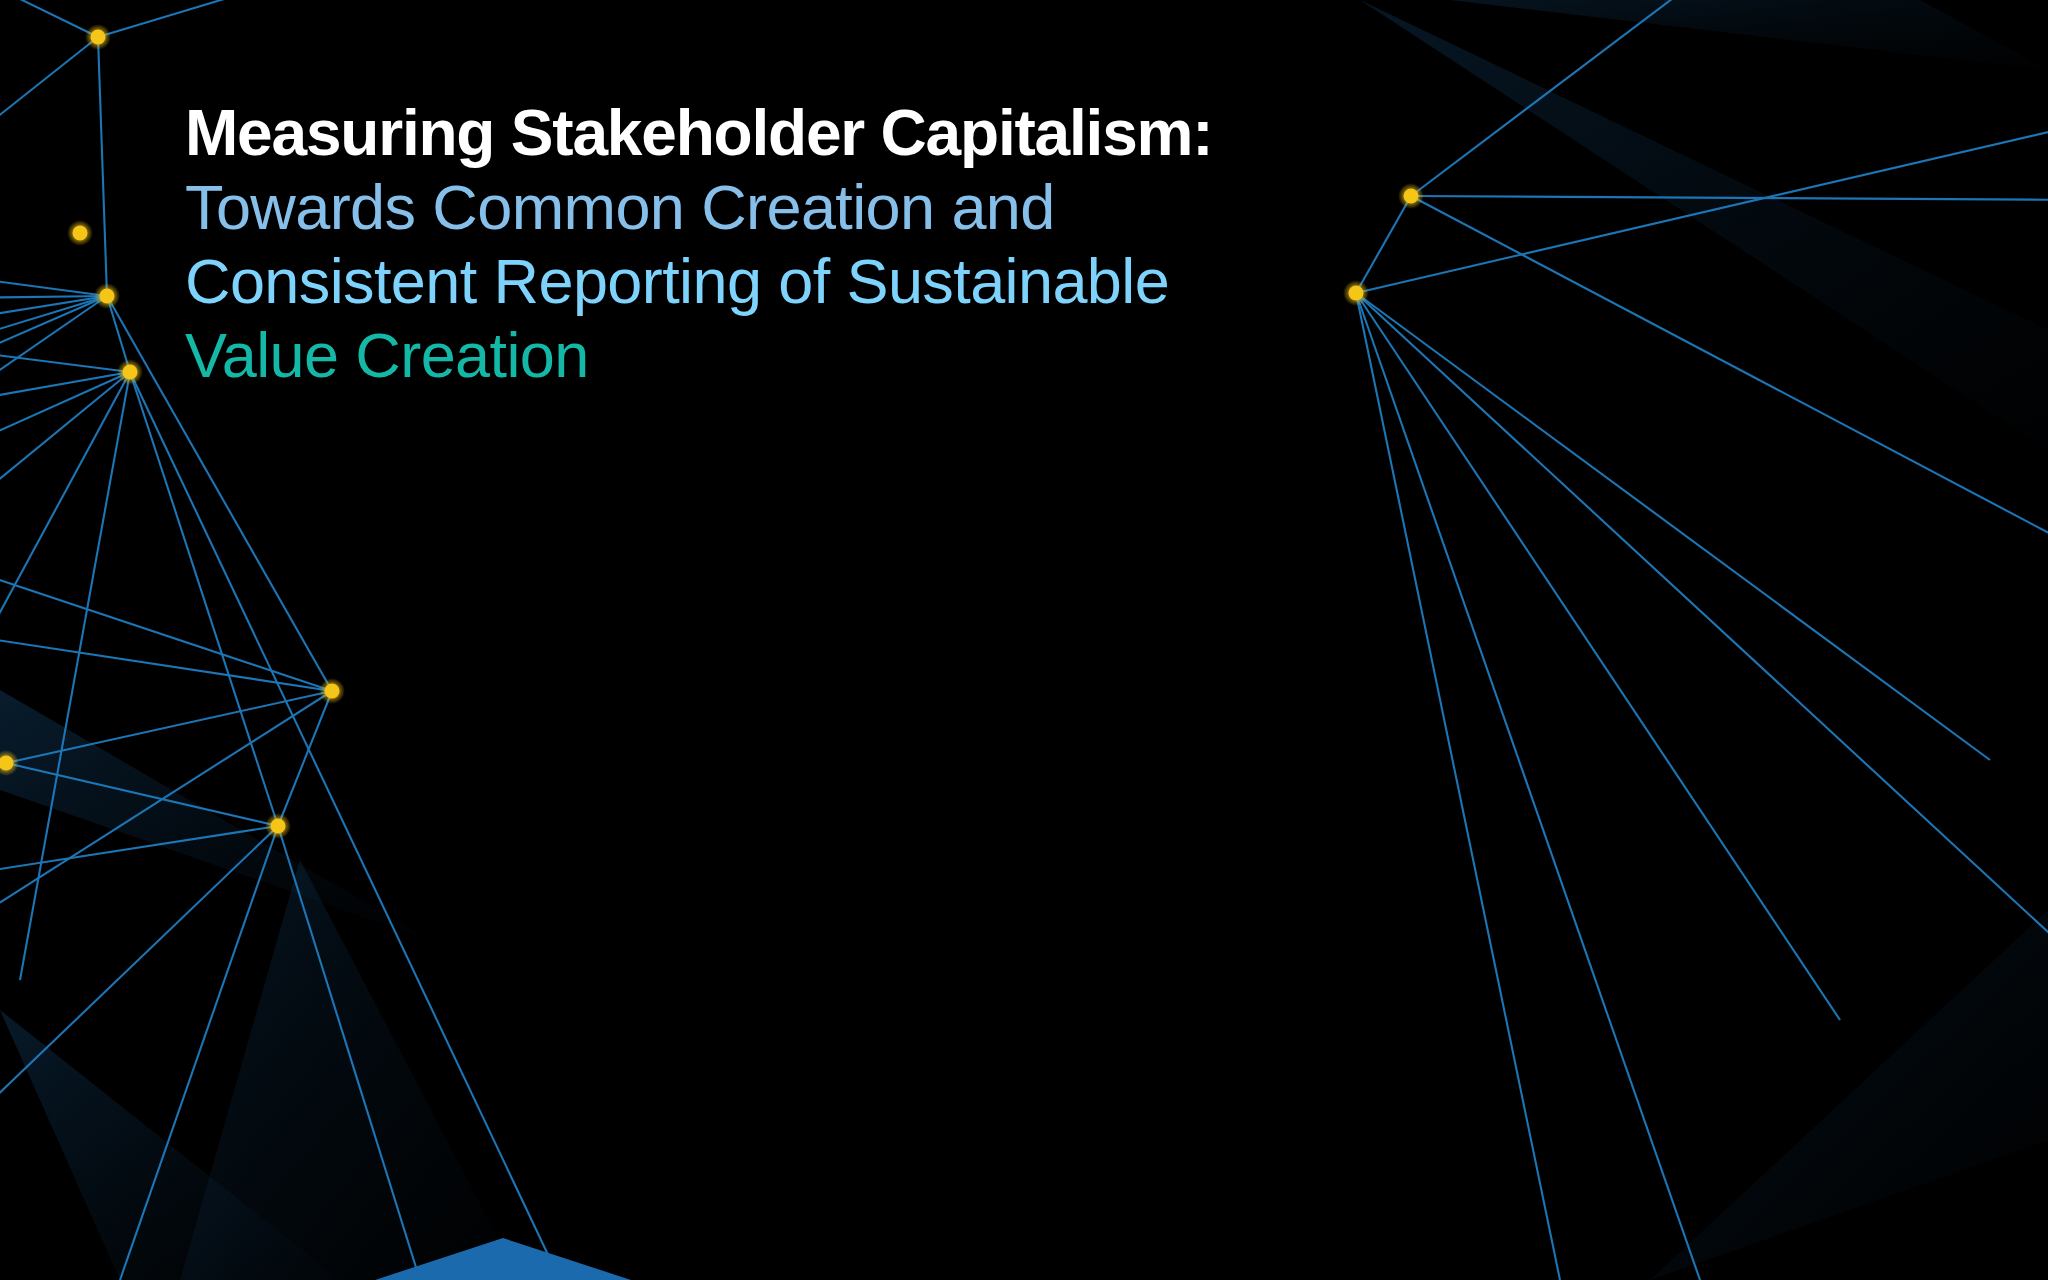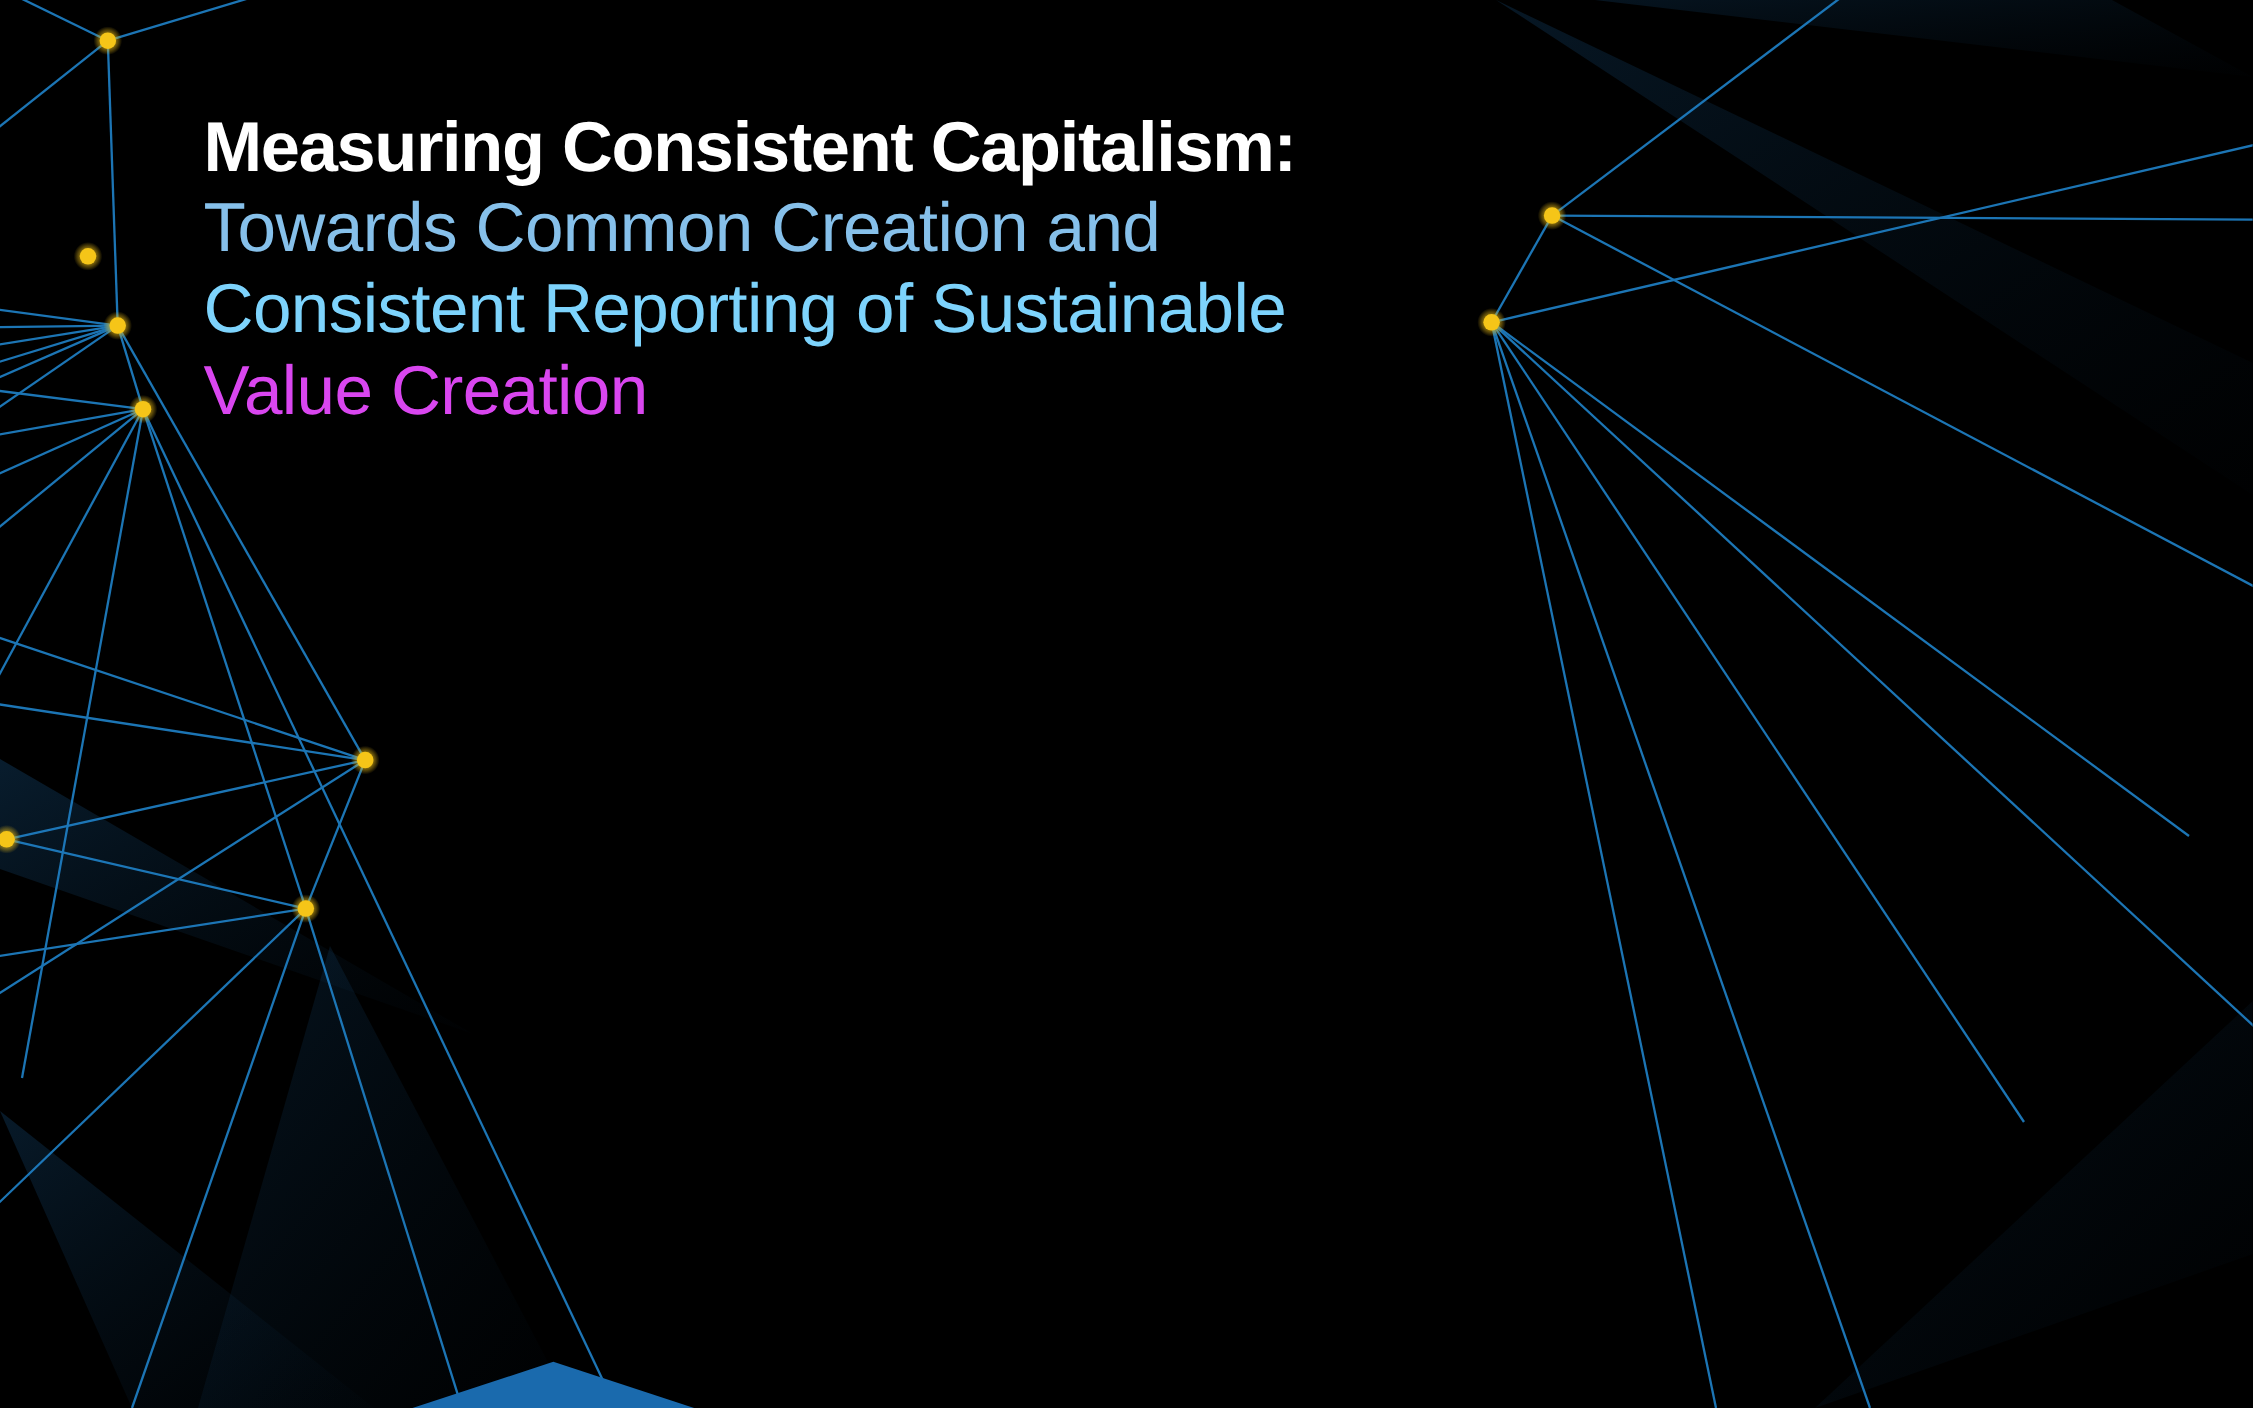--- a/index.html
+++ b/index.html
@@ -149,19 +149,19 @@
         <circle cx="1411" cy="196" r="13" fill="url(#nodeGlow)" opacity="0.55"></circle>
         <circle cx="1411" cy="196" r="7.5" fill="#f5c518"></circle>
         <circle cx="1356" cy="293" r="13" fill="url(#nodeGlow)" opacity="0.55"></circle>
         <circle cx="1356" cy="293" r="7.5" fill="#f5c518"></circle>
       </g>
 
     <polygon id="accent-triangle" fill="#1a6aad" points="503,1238 375,1280 631,1280"></polygon>
   </svg>
 
   <div id="title-block">
-    <h1 class="main-title" style="color: rgb(255, 255, 255);">Measuring Consistent Capitalism:</h1>
+    <h1 class="main-title" style="color: rgb(255, 255, 255);">Measuring Stakeholder Capitalism:</h1>
     <p class="subtitle-line" style="color: rgb(134, 192, 234);">Towards Common Creation and</p>
     <p class="subtitle-line" style="color: #7dd3fc;">Consistent Reporting of Sustainable</p>
-    <p class="subtitle-line" style="color: #d946ef;">Value Creation</p>
+    <p class="subtitle-line" style="color: #14b8a6;">Value Creation</p>
   </div>
 
 </div>
 
 </body></html>

